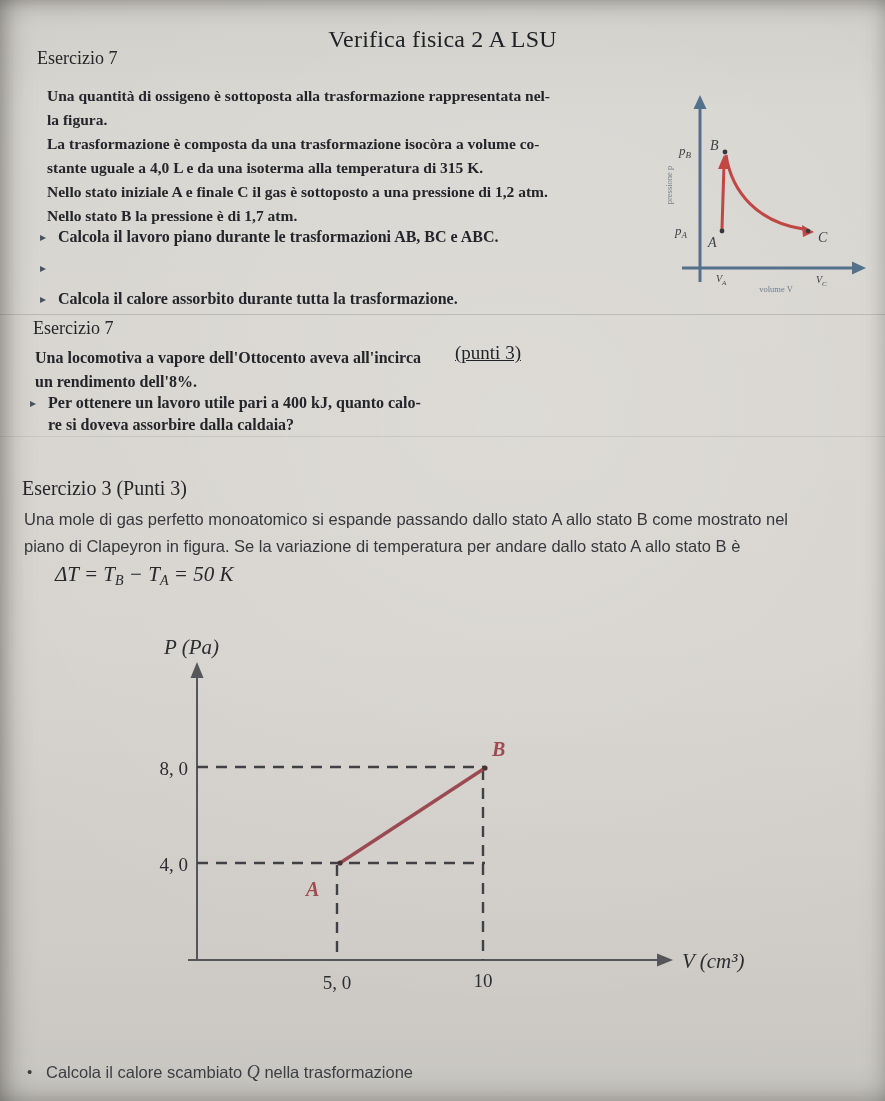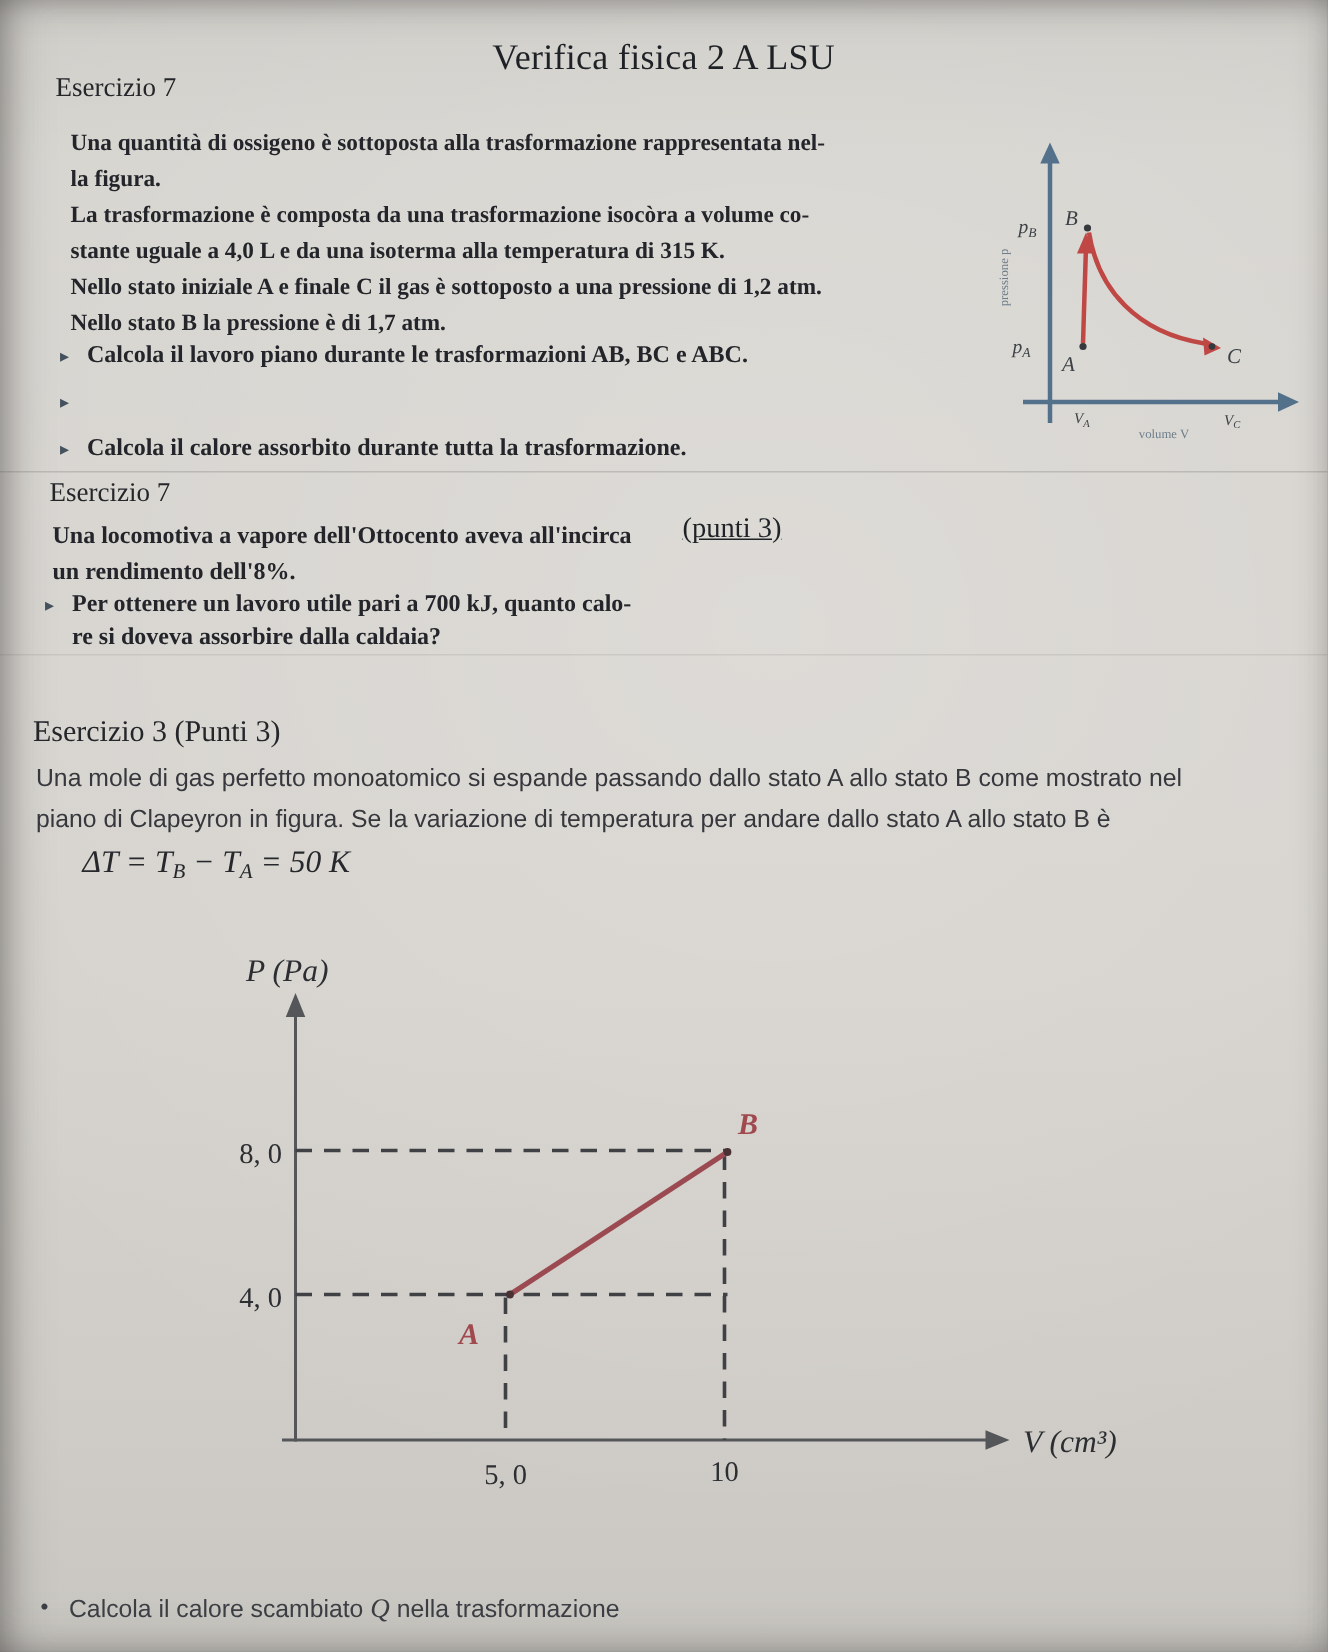--- a/index.html
+++ b/index.html
@@ -100,21 +100,21 @@
 
   <div class="abs divider" style="top:314px;"></div>
 
   <div class="abs ex-heading" style="left:33px;top:318px;">Esercizio 7</div>
   <div class="abs bullet-text" style="left:35px;top:347px;">Una locomotiva a vapore dell'Ottocento aveva all'incirca</div>
   <div class="abs punti" style="left:455px;top:342px;">(punti 3)</div>
   <div class="abs bullet-text" style="left:35px;top:371px;">un rendimento dell'8%.</div>
   <div class="abs" style="left:30px;top:392px;width:560px;">
     <div class="bullet-row">
       <span class="bullet-marker">▸</span>
-      <span class="bullet-text">Per ottenere un lavoro utile pari a 700 kJ, quanto calo-
+      <span class="bullet-text">Per ottenere un lavoro utile pari a 400 kJ, quanto calo-
 re si doveva assorbire dalla caldaia?</span>
     </div>
   </div>
 
   <div class="abs divider light" style="top:436px;"></div>
 
   <div class="abs ex-heading" style="left:22px;top:477px;font-size:20px;">Esercizio 3 (Punti 3)</div>
   <div class="abs sansbody" style="left:24px;top:506px;width:850px;">Una mole di gas perfetto monoatomico si espande passando dallo stato A allo stato B come mostrato nel
 piano di Clapeyron in figura. Se la variazione di temperatura per andare dallo stato A allo stato B è</div>
   <div class="abs formula" style="left:27px;top:562px;">

